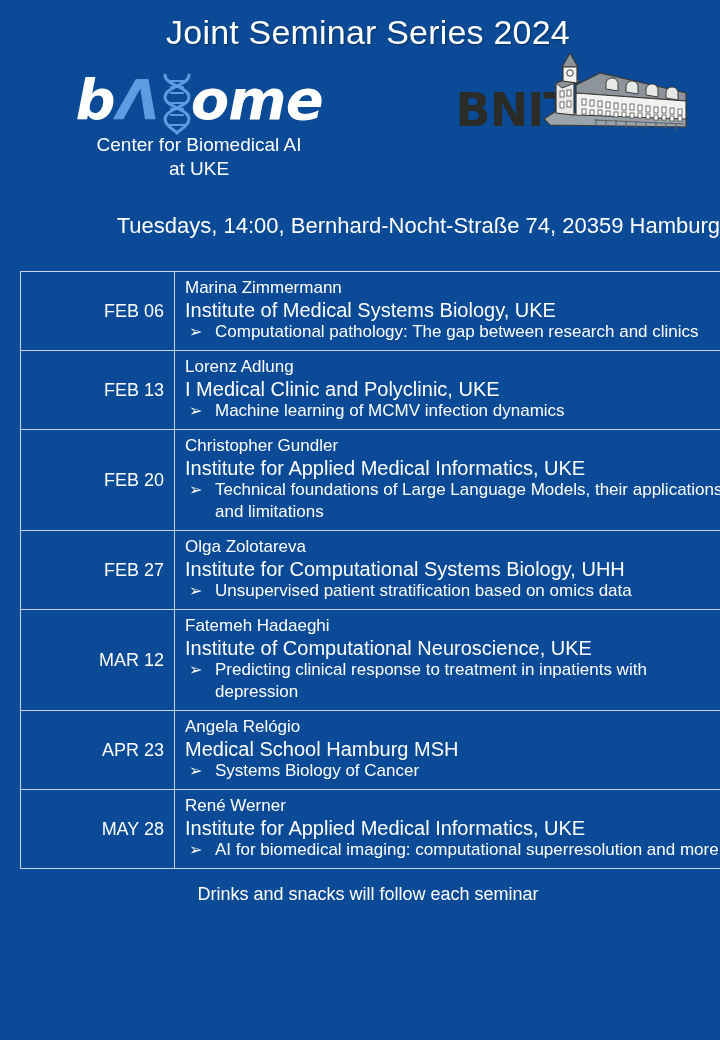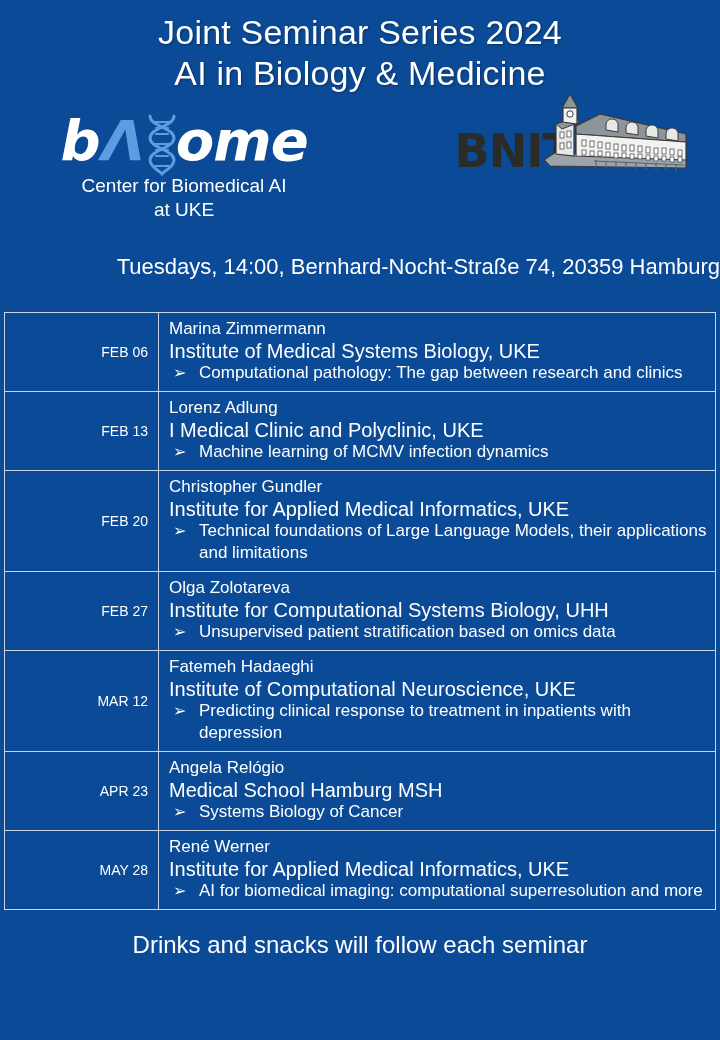--- a/index.html
+++ b/index.html
@@ -3,21 +3,21 @@
 <meta charset="utf-8">
 <style>
   * { margin:0; padding:0; box-sizing:border-box; }
   html, body {
     width:720px; height:1040px;
     background:#0B4A96;
     font-family:"Liberation Sans", sans-serif;
     color:#ffffff;
     overflow:hidden;
   }
-  .poster { position:relative; width:720px; height:1040px; background:#0B4A96; }
+  .poster { position:relative; width:720px; height:1040px; background:#0B4A96;padding-left:16px; }
 
   
   .title-block {
     text-align:center;
     padding-top:12px;
     letter-spacing:0.2px;
   }
   .title-line {
     font-size:34px;
     line-height:41px;
@@ -97,21 +97,21 @@
   }
   .schedule td {
     border:1px solid #C8D4E4;
     vertical-align:middle;
     color:#ffffff;
   }
   .date-cell {
     width:154px;
     text-align:right;
     padding:4px 10px 4px 4px;
-    font-size:14px;
+    font-size:18px;
     white-space:nowrap;
   }
   .info-cell {
     padding:5px 8px 7px 10px;
     vertical-align:top;
   }
   .speaker {
     font-size:17px;
     line-height:22px;
     white-space:nowrap;
@@ -129,34 +129,33 @@
   .topic .arrow {
     position:absolute;
     left:4px; top:0;
     font-size:16px;
     line-height:22px;
   }
 
   
   .footer {
     text-align:center;
-    font-size:24px;
+    font-size:18px;
     line-height:28px;
-    margin-top:21px;
+    margin-top:11px;
     color:#ffffff;
   }
 </style>
 </head>
 <body>
 
 <div class="poster">
 
   <div class="title-block">
     <div class="title-line">Joint Seminar Series 2024</div>
-    <div class="title-line">AI in Biology &amp; Medicine</div>
   </div>
 
   <div class="logos">
 
     <div class="logo-col">
       <div class="baiome-mark">
         <span class="baiome-text">
           <span>b</span>
             <span class="baiome-lam">Λ</span>
             <span class="dna-wrap">

